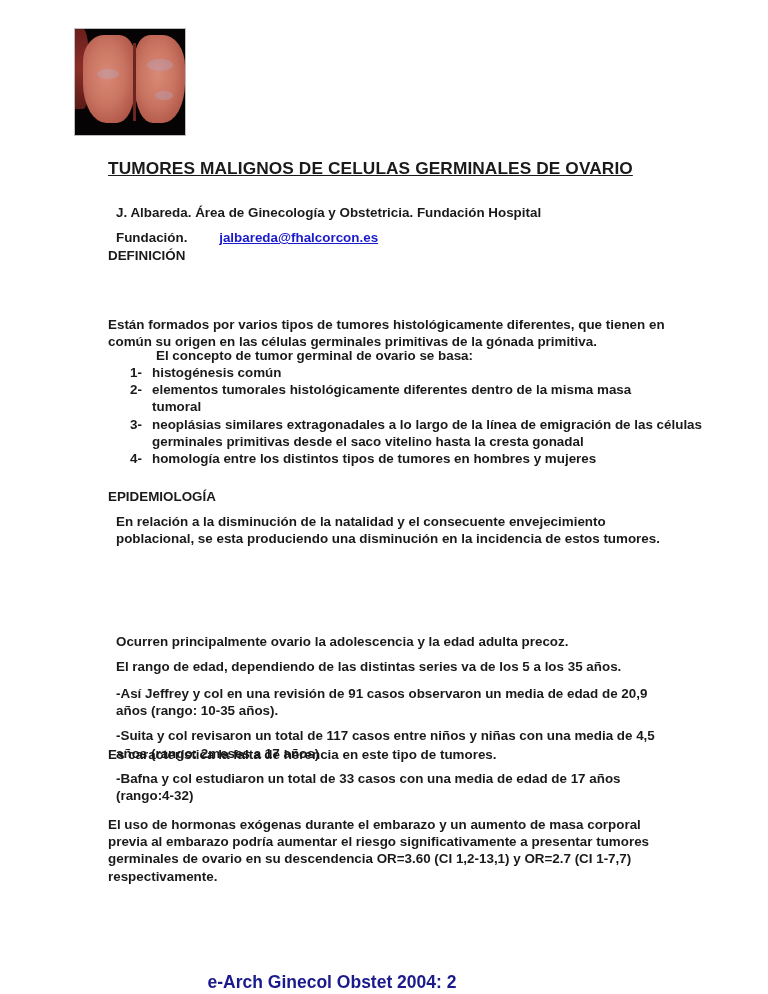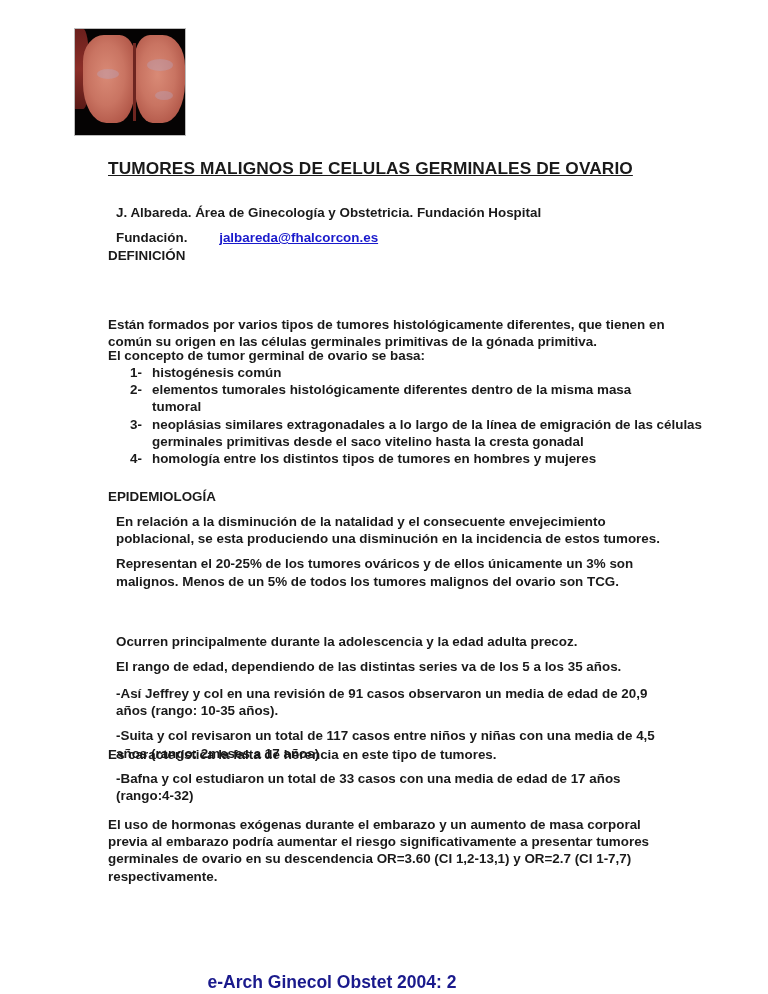--- a/index.html
+++ b/index.html
@@ -33,21 +33,21 @@
     letter-spacing: 0.1px; white-space: nowrap;
   }
   .text {
     position: absolute; left: 108px; width: 600px;
     font-size: 13.4px; font-weight: bold; line-height: 17.2px;
   }
   .author { top: 196px; }
   .author a { color: #1a1acc; text-decoration: underline; padding-left: 28px; }
   .def-head { top: 247px; }
   .def-body { top: 296px; margin-top: 20px; }
-  .concept-intro { top: 347px; }
+  .concept-intro { top: 347px; margin-left: 48px; }
   .list { position: absolute; left: 130px; top: 364px; width: 580px; font-size: 13.4px; font-weight: bold; line-height: 17.2px; margin: 0; padding: 0; list-style: none; }
   .list li { position: relative; padding-left: 22px; }
   .list .num { position: absolute; left: 0; top: 0; }
   .epi-head { top: 488px; }
   .epi-body { top: 505px; }
   .ocurren { top: 625px; }
   .studies { top: 677px; }
   .herencia { top: 746px; }
   .hormonas { top: 816px; }
   .footer {
@@ -83,25 +83,24 @@
 <ul class="list">
   <li><span class="num">1-</span><span>histogénesis común</span></li>
   <li style="width:520px"><span class="num">2-</span><span>elementos tumorales histológicamente diferentes dentro de la misma masa tumoral</span></li>
   <li style="width:560px"><span class="num">3-</span><span>neoplásias similares extragonadales a lo largo de la línea de emigración de las células  germinales primitivas desde el saco vitelino hasta la cresta gonadal</span></li>
   <li style="width:580px"><span class="num">4-</span><span>homología entre los distintos tipos de tumores en hombres y mujeres</span></li>
 </ul>
 
 <div class="text epi-head">EPIDEMIOLOGÍA</div>
 <div class="text epi-body" style="width:565px">
   <p class="line">En relación a la disminución de la natalidad y el consecuente envejecimiento poblacional, se esta produciendo una disminución en la incidencia de  estos tumores.</p>
-  <p class="line">Representan el 20-25% de los tumores ováricos y de ellos únicamente un 3% son malignos. Menos de un  5% de todos los tumores malignos del ovario son TCG.</p>
 </div>
 
 <div class="text ocurren">
-  <p class="line">Ocurren principalmente durante la adolescencia y la edad adulta precoz.</p>
+  <p class="line">Ocurren principalmente ovario la adolescencia y la edad adulta precoz.</p>
   <p class="line">El rango de edad, dependiendo de las distintas series va de los 5 a los 35 años.</p>
 </div>
 
 <div class="text studies" style="width:570px">
   <p class="line">-Así Jeffrey y col en una revisión de 91 casos observaron un media de edad de 20,9 años (rango: 10-35 años).</p>
   <p class="line">-Suita y col revisaron un total de 117 casos entre niños y niñas con una media de 4,5 años (rango: 2meses a 17 años)</p>
   <p class="line">-Bafna y col estudiaron un total de 33 casos con una media de edad de 17 años (rango:4-32)</p>
 </div>
 
 <div class="text herencia">Es característica la falta de herencia en este tipo de tumores.</div>

